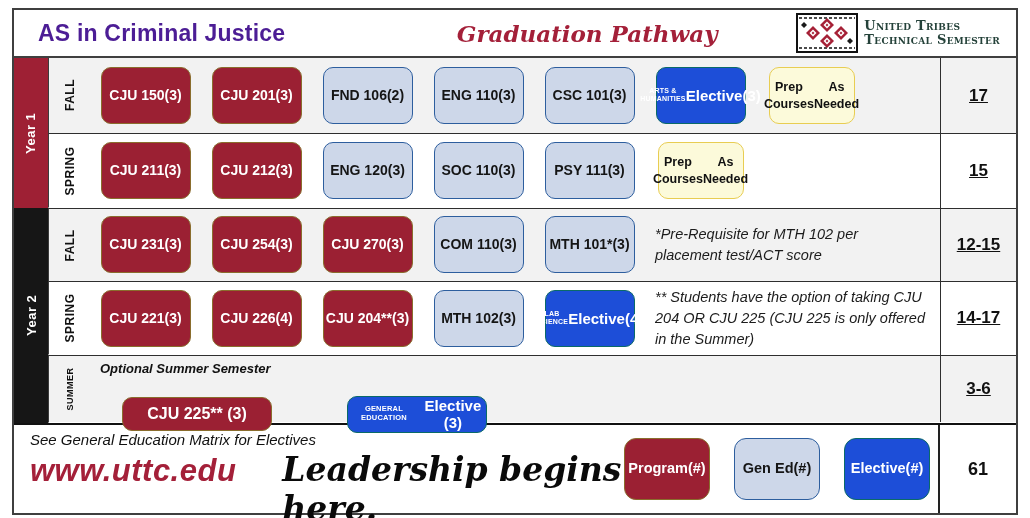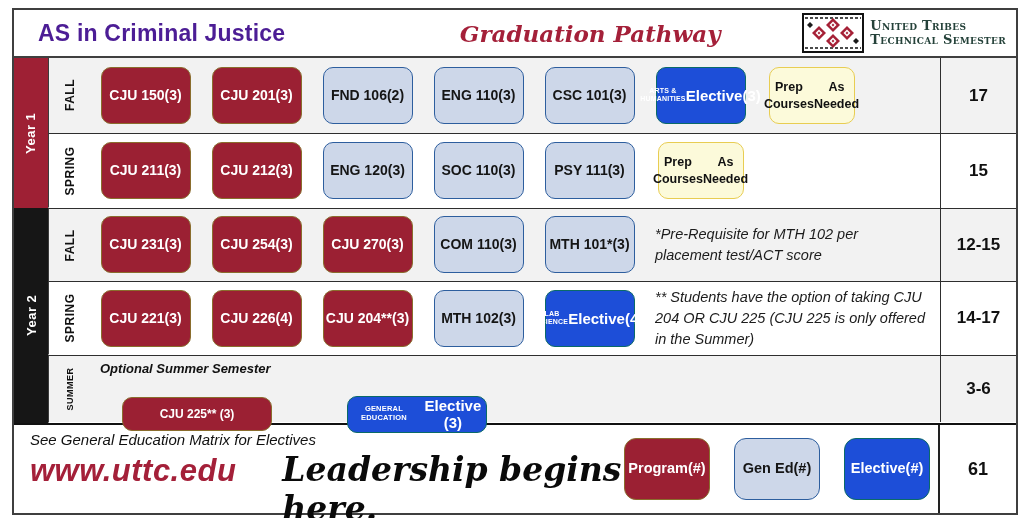--- a/index.html
+++ b/index.html
@@ -6,21 +6,21 @@
   body{font-family:"Liberation Sans", sans-serif; -webkit-font-smoothing:antialiased;}
   .sheet{
     width:1006px; margin:8px auto; border:2px solid #3f3f3f; background:#fff;
     box-sizing:border-box;
   }
   
   .header{display:flex; align-items:center; height:46px; border-bottom:2px solid #3f3f3f; background:#fff;}
   .title{font-size:23px; font-weight:bold; color:#4c1d95; padding-left:24px; flex:0 0 400px; letter-spacing:.2px;}
   .pathway{flex:1; text-align:center; font-family:"DejaVu Serif", serif; font-style:italic; font-weight:600;
     font-size:23px; color:#A42039; padding-right:60px;}
-  .logo{display:flex; align-items:center; gap:6px; padding-right:10px;}
+  .logo{display:flex; align-items:center; gap:6px; padding-right:16px;}
   .logo-text{font-family:"DejaVu Serif", serif; font-variant:small-caps; font-weight:bold;
     color:#25423a; font-size:13px; line-height:1.1; letter-spacing:.3px;}
   
   .table{display:flex;}
   .year-col{width:34px; display:flex; flex-direction:column;}
   .year{color:#fff; font-weight:bold; font-size:13px; display:flex; align-items:center; justify-content:center;
     writing-mode:vertical-rl; transform:rotate(180deg); letter-spacing:.5px;}
   .y1{height:150px; background:#9E2034; border-left:1px solid #9E2034;}
   .y2{height:215px; background:#161616;}
   .rows{flex:1; display:flex; flex-direction:column;}
@@ -29,37 +29,37 @@
   .row.gray{background:#f2f2f2;}
   .row.white{background:#ffffff;}
   .r1{height:75px;} .r2{height:73.5px;} .r3{height:72.5px;} .r4{height:72.5px;} .r5{height:66.5px;}
   .sem{width:42px; border-right:1.2px solid #3c3c3c; display:flex; align-items:center; justify-content:center;
     font-weight:bold; font-size:12px; color:#111; writing-mode:vertical-rl; transform:rotate(180deg);
     letter-spacing:.5px; flex:0 0 auto; box-sizing:border-box;}
   .sem.small{font-size:9px;}
   .content{flex:1; display:flex; align-items:center;}
   .slot{width:111px; display:flex; align-items:center; justify-content:center; flex:0 0 auto;}
   .credits{width:76px; border-left:1.5px solid #2e2e2e; display:flex; align-items:center; justify-content:center;
-    font-weight:bold; font-size:17px; color:#111; flex:0 0 auto; box-sizing:border-box;}
+    font-weight:bold; font-size:17px; color:#111; flex:0 0 auto; box-sizing:border-box;text-decoration:underline;}
   
   .box{border-radius:10px; display:flex; flex-direction:row; align-items:center; justify-content:center;
     text-align:center; font-weight:bold; line-height:1.35; box-sizing:border-box;}
   .course{width:90px; height:57px; font-size:14px;}
   .program{background:#9B2033; color:#fff; border:1.6px solid #8a6d2d;}
   .gened{background:#CDD7E9; color:#151515; border:1.6px solid #2d5e9e;}
   .elective{background:#1d4ed8; color:#fff; border:1px solid #0a6a68;justify-content:center;}
   .elective .tag{font-size:7px; letter-spacing:.2px; line-height:1.1; margin-bottom:1px;}
   .elective .big{font-size:15px; line-height:1.15;}
   .prep{background:#FCFADA; color:#111; border:1.6px solid #e8cd52; width:86px; height:57px; font-size:12.5px;}
   .note{flex:1; font-style:italic; font-size:14.5px; color:#1c1c1c; padding:0 14px 0 10px; line-height:1.45;}
   
   .summer-content{flex:1; display:flex; flex-direction:column; justify-content:flex-start; padding-top:5px;gap:16px;}
   .optional-label{font-style:italic; font-weight:bold; font-size:13px; color:#111; padding-left:10px;}
   .summer-boxes{display:flex; align-items:center; margin-top:4px;}
-  .summer-course{width:150px; height:34px; font-size:12px; margin-left:32px; flex-direction:row;}
+  .summer-course{width:150px; height:34px; font-size:16px; margin-left:32px; flex-direction:row;}
   .summer-elective{width:140px; height:37px; margin-left:75px;}
   .summer-elective .tag{font-size:7.5px;}
   .summer-elective .big{font-size:15px;}
   
   .footer{display:flex; align-items:stretch; border-top:2.5px solid #111; height:88px; background:#fff;}
   .f-left{flex:1; padding:6px 0 0 16px;}
   .f-note{font-style:italic; font-size:15px; color:#111;}
   .f-line{display:flex; align-items:baseline; gap:46px; margin-top:2px;}
   .website{font-size:31px; font-weight:bold; font-style:italic; color:#A42039; letter-spacing:.5px;}
   .tagline{font-family:"DejaVu Serif", serif; font-size:33px; font-weight:bold; font-style:italic; color:#0a0a0a;}

